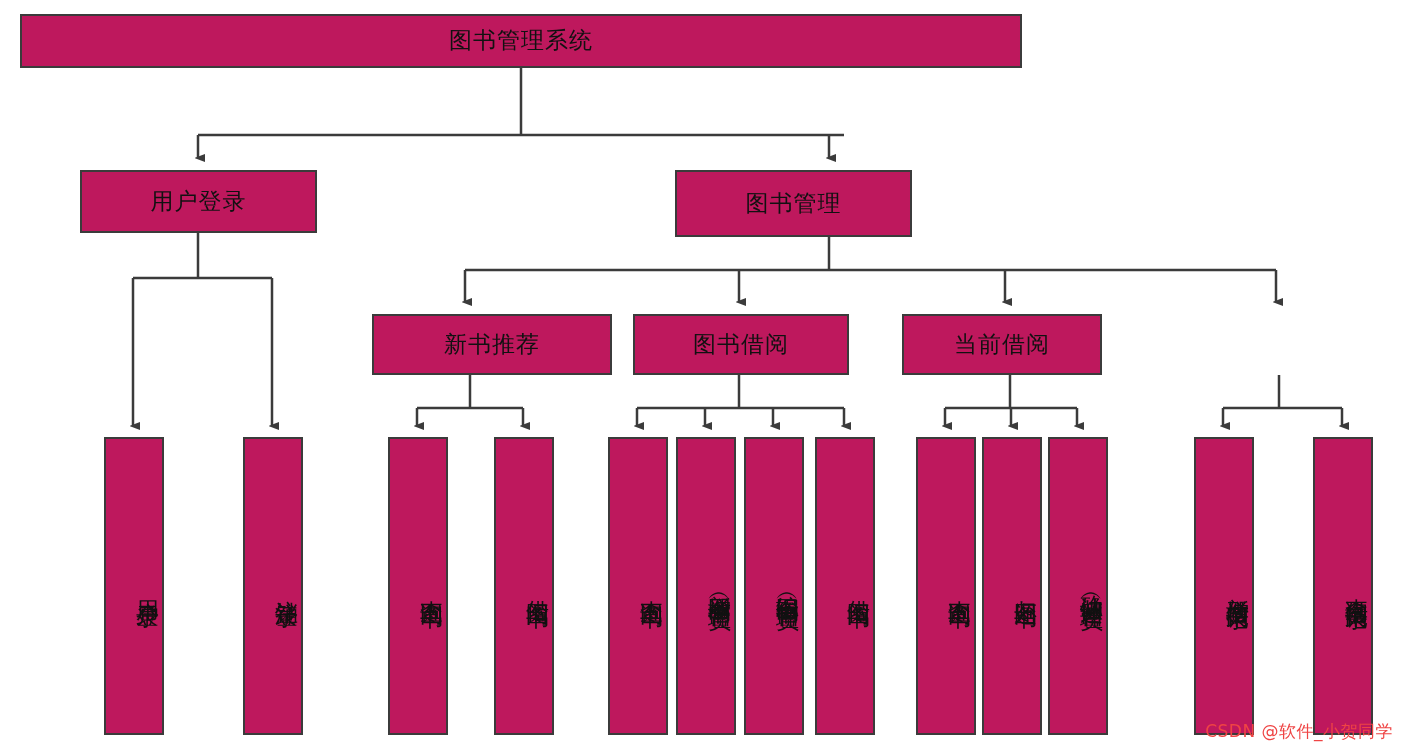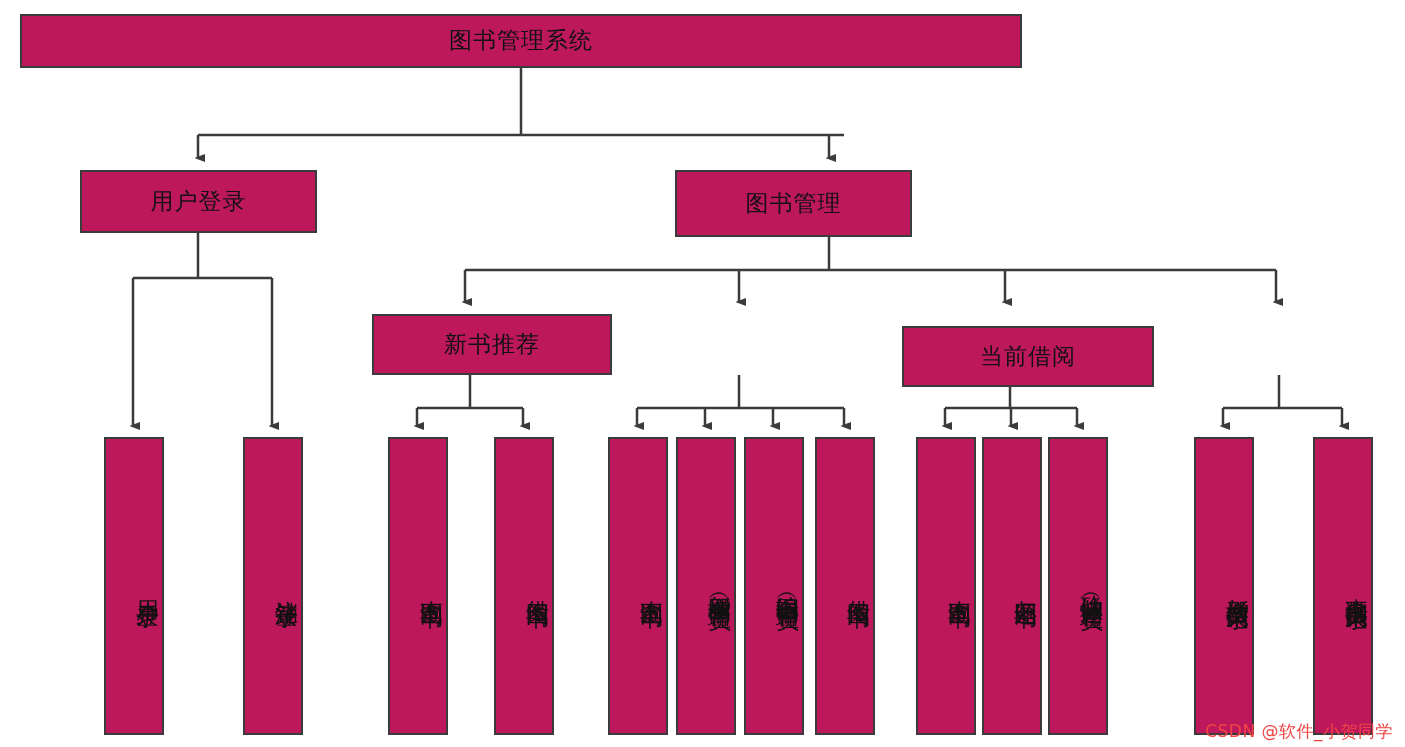--- a/index.html
+++ b/index.html
@@ -132,21 +132,24 @@
   <div class="node h" style="left:80px; top:170px; width:237px; height:63px;">
     <span>用户登录</span>
   </div>
   <div class="node h" style="left:675px; top:170px; width:237px; height:67px;">
     <span>图书管理</span>
   </div>
 
   <div class="node h" style="left:362px; top:314px; width:240px; height:61px;margin-left:10px;">
     <span>新书推荐</span>
   </div>
-  <div class="node h" style="left:902px; top:326px; width:252px; height:61px;">
+  <div class="node h" style="left:633px; top:314px; width:216px; height:61px;">
+    <span>图书借阅</span>
+  </div>
+  <div class="node h" style="left:902px; top:314px; width:200px; height:61px;">
     <span>当前借阅</span>
   </div>
 
   <div class="node v" style="left:104px; top:437px; width:60px; height:298px;">
     <span class="vtext">用户登录</span>
   </div>
   <div class="node v" style="left:243px; top:437px; width:60px; height:298px;">
     <span class="vtext">注销登录</span>
   </div>
 

